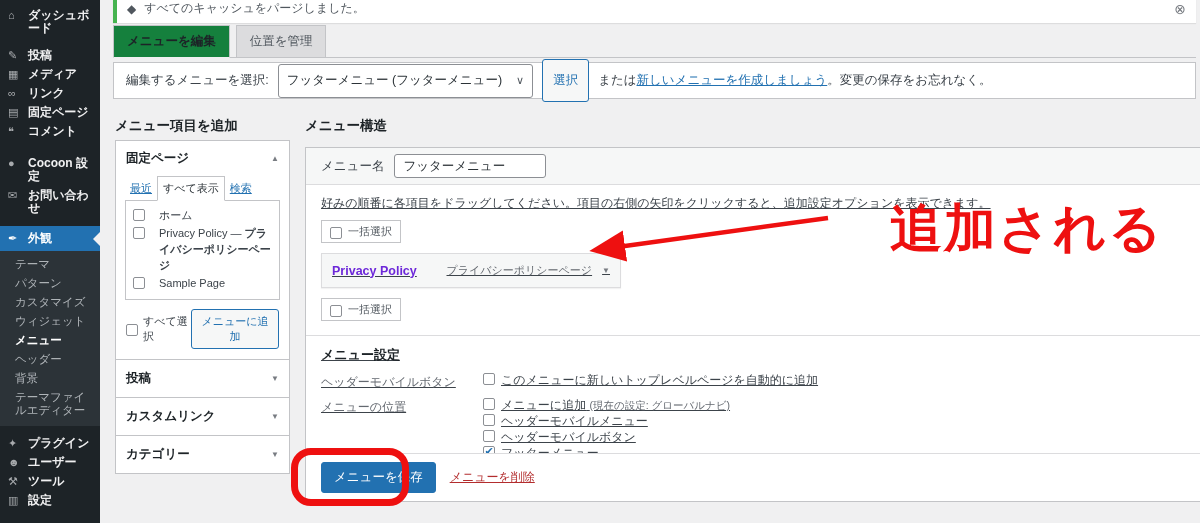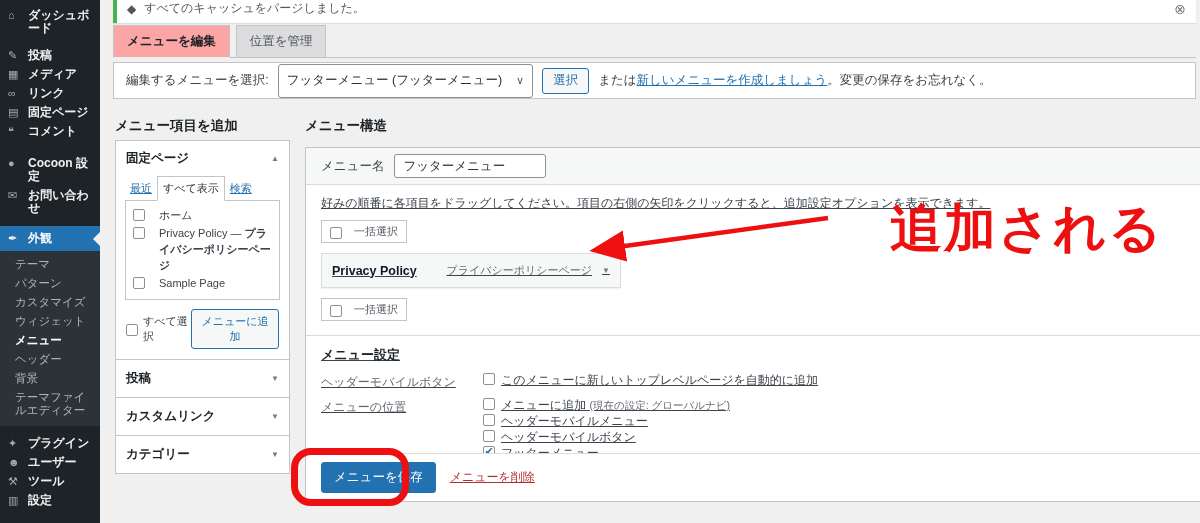--- a/index.html
+++ b/index.html
@@ -31,30 +31,30 @@
   .notice { position:absolute; left:13px; width:1083px; top:-6px; height:29px;
     background:#fff; border-left:4px solid #46b450; box-shadow:0 1px 1px rgba(0,0,0,.08);
     display:flex; align-items:center; gap:8px; padding-left:10px; color:#50575e; }
   .notice .logo { color:#50575e; font-size:12px; }
   .notice .dismiss { margin-left:auto; margin-right:10px; color:#787c82; font-size:14px; cursor:pointer; }
 
   .tabs { position:absolute; left:13px; right:4px; top:30px; height:28px;
     border-bottom:1px solid #c3c4c7; display:flex; align-items:flex-end; }
   .tab { padding:7px 13px; border:1px solid #c3c4c7; margin-right:6px; margin-bottom:-1px;
     font-size:12.5px; cursor:pointer; }
-  .tab.active { background:#fca5a5; border-bottom:1px solid #f0f0f1; font-weight:700; color:#1d2327; }
+  .tab.active { background:#15803d; border-bottom:1px solid #f0f0f1; font-weight:700; color:#1d2327; }
   .tab.inactive { background:#dcdcde; border-bottom:1px solid #c3c4c7; color:#50575e; }
 
   .select-row { position:absolute; left:13px; width:1083px; top:62px; height:37px;
     background:#fff; border:1px solid #c3c4c7; display:flex; align-items:center;
     padding:0 12px; gap:9px; font-size:12.5px; }
   .wp-select { height:26px; border:1px solid #8c8f94; border-radius:3px; background:#fff;
     display:flex; align-items:center; gap:14px; padding:16px 8px; color:#2c3338; cursor:pointer; }
   .wp-select .caret { color:#50575e; font-size:11px; }
-  .btn-secondary { height:26px; padding:0 10px; border:1px solid #2271b1; color:#2271b1;
+  .btn-secondary { height:43px; padding:0 10px; border:1px solid #2271b1; color:#2271b1;
     background:#f6f7f7; border-radius:3px; font-size:12.5px; cursor:pointer;
     font-family:inherit; }
   a.blue-link { color:#2271b1; text-decoration:underline; cursor:pointer; }
 
   .col-title { position:absolute; top:117px; font-size:13.5px; font-weight:700; color:#1d2327; }
   .t-left { left:15px; } .t-right { left:205px; }
 
   
   .left-panel { position:absolute; left:15px; top:140px; width:175px; background:#fff;
     border:1px solid #c3c4c7; }
@@ -83,26 +83,26 @@
 
   
   .right-panel { position:absolute; left:205px; top:147px; width:1057px; height:355px;
     background:#fff; border:1px solid #c3c4c7; display:flex; flex-direction:column; }
   .name-row { background:#f6f7f7; border-bottom:1px solid #dcdcde; padding:6px 15px;
     display:flex; align-items:center; gap:10px; font-size:12.5px; color:#3c434a; }
   .name-row input { width:152px; height:24px; border:1px solid #8c8f94; border-radius:3px;
     padding:0 8px; font-size:12.5px; color:#2c3338; font-family:inherit; }
   .structure-body { flex:1; padding:10px 15px 0; overflow:hidden;text-decoration:underline; }
   .instruction { font-size:12px; color:#3c434a; margin-bottom:8px; }
-  .bulk-chip { display:inline-flex; align-items:center; gap:12px; border:1px solid #c3c4c7;
+  .bulk-chip { display:inline-flex; align-items:center; gap:6px; border:1px solid #c3c4c7;
     background:#fff; padding:3px 8px; font-size:11px; color:#50575e; margin-bottom:8px; cursor:pointer; }
   .menu-item-bar { width:300px; background:#f6f7f7; border:1px solid #dcdcde;
     box-shadow:0 1px 1px rgba(0,0,0,.05); padding:9px 10px; display:flex; align-items:center;
     margin:2px 0 10px; cursor:move; }
-  .mi-title { flex:1; font-size:12.5px; color:#0f172a; font-weight:600; }
+  .mi-title { flex:1; font-size:12.5px; color:#6d28d9; font-weight:600; }
   .mi-type { color:#646970; font-size:11px; margin-right:10px; }
   .mi-arrow { color:#787c82; font-size:8px; cursor:pointer; }
   .divider { border-top:1px solid #dcdcde; margin:6px -15px; }
   .settings-title { font-size:13px; font-weight:700; color:#1d2327; margin:10px 0 9px; }
   .settings-row { display:flex; font-size:12px; margin-bottom:7px; }
   .settings-label { width:162px; flex:none; color:#646970; padding-top:1px; }
   .settings-field { flex:1; }
   .loc-row { display:flex; gap:6px; align-items:flex-start; line-height:14px; margin-bottom:2px; }
   .loc-row .cb { margin-top:0; }
   .loc-note { color:#646970; font-size:10.5px; }

